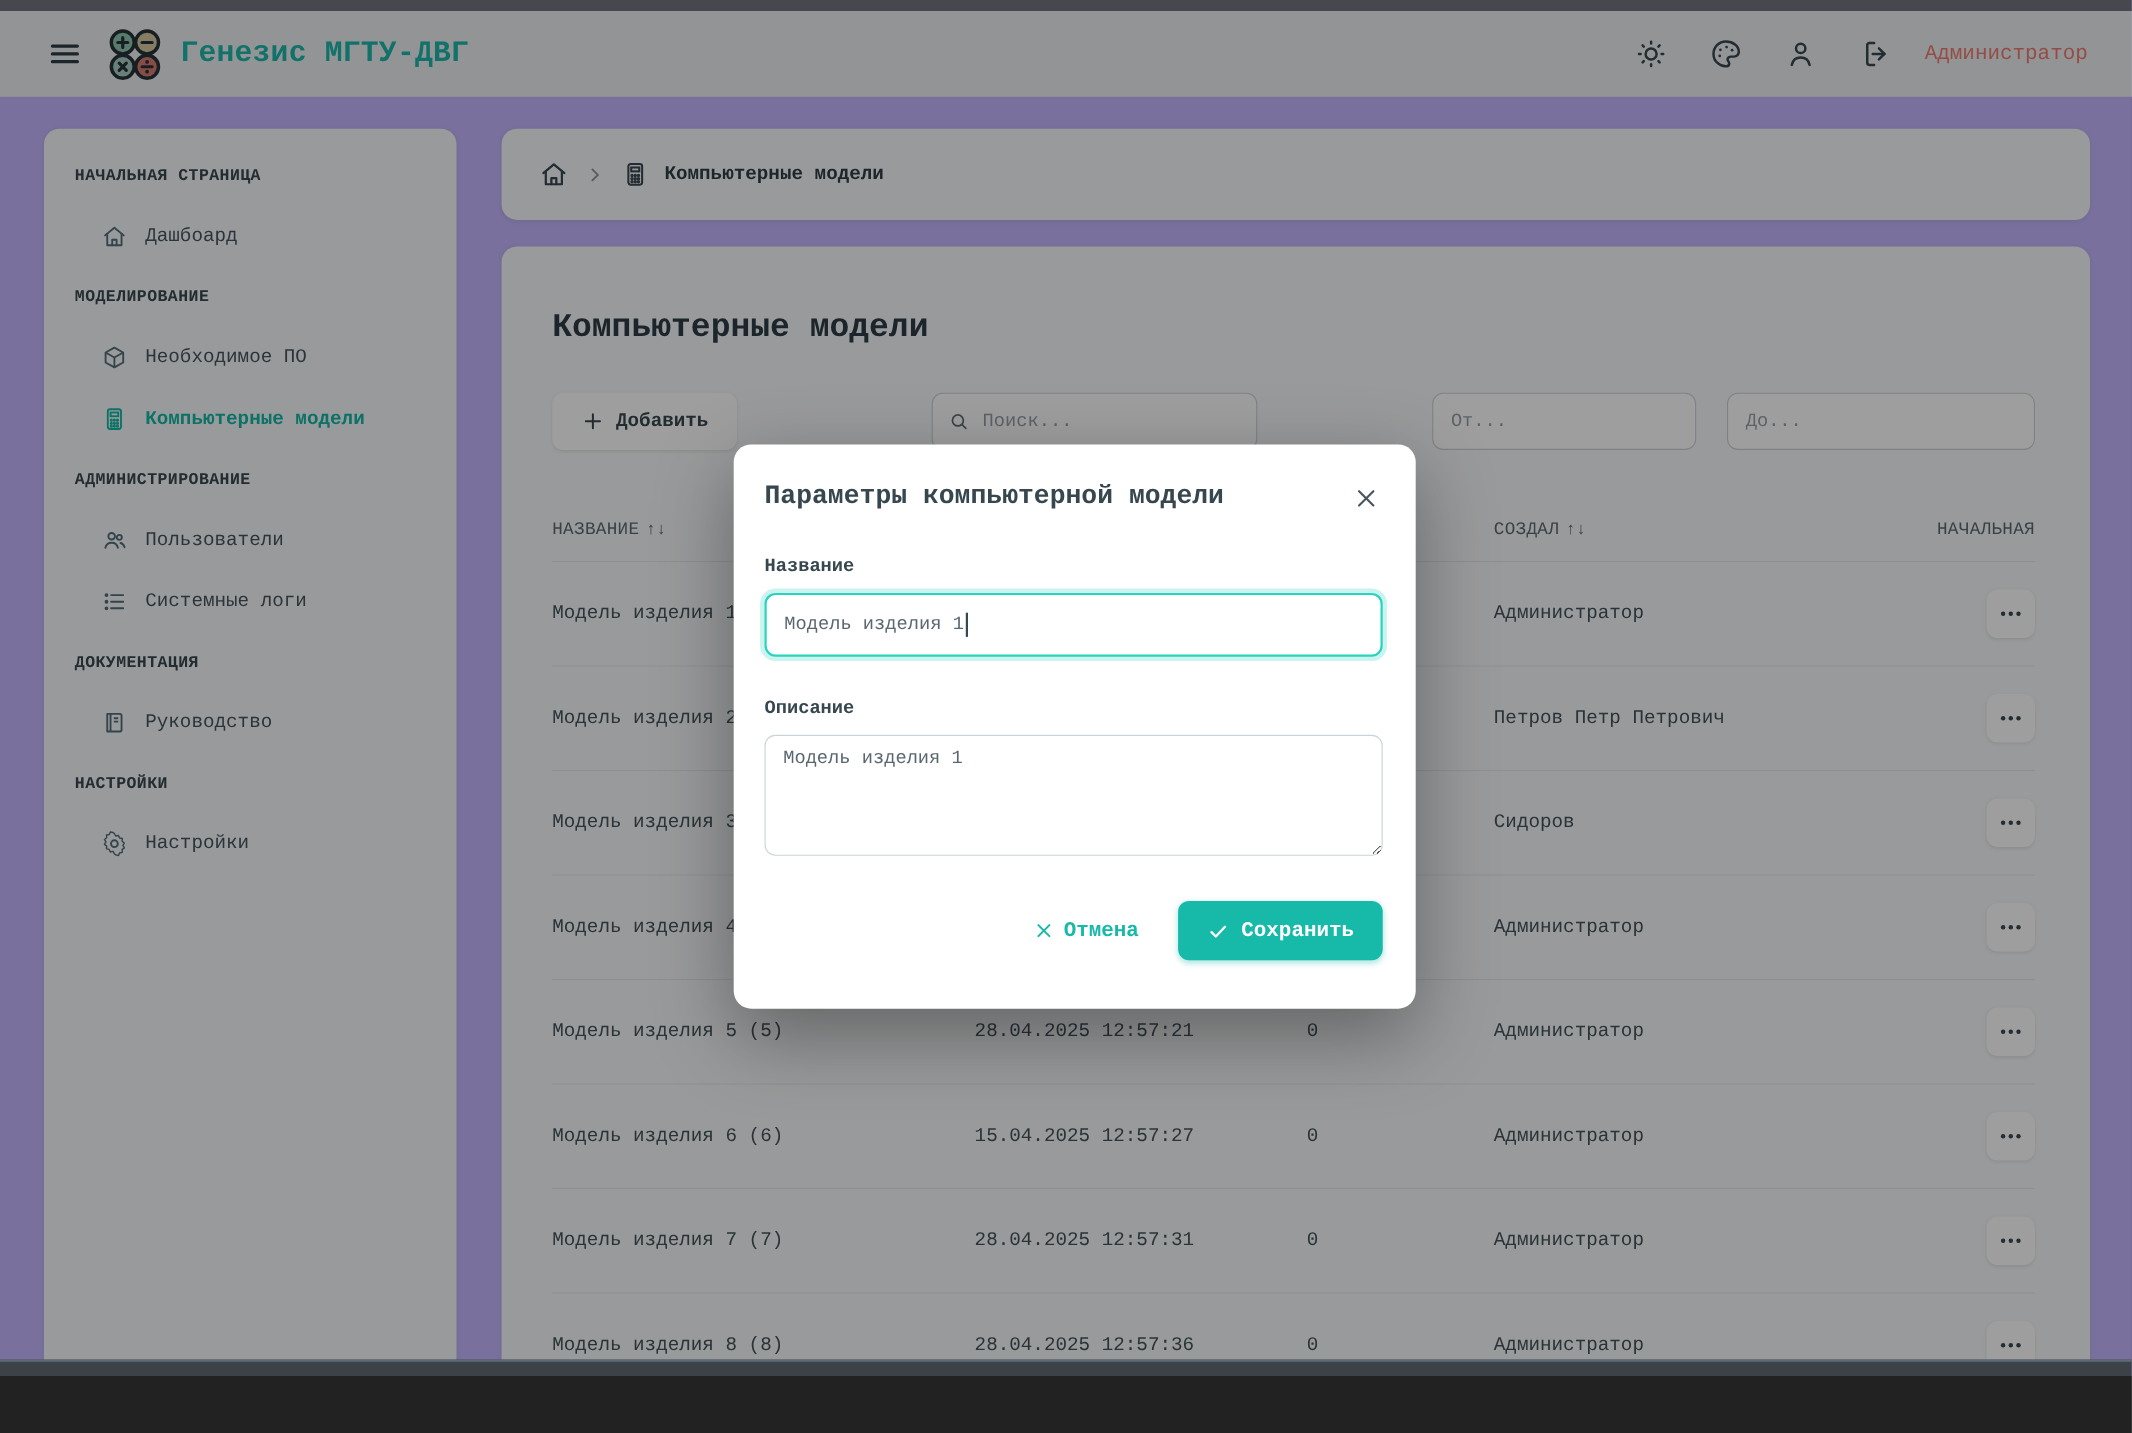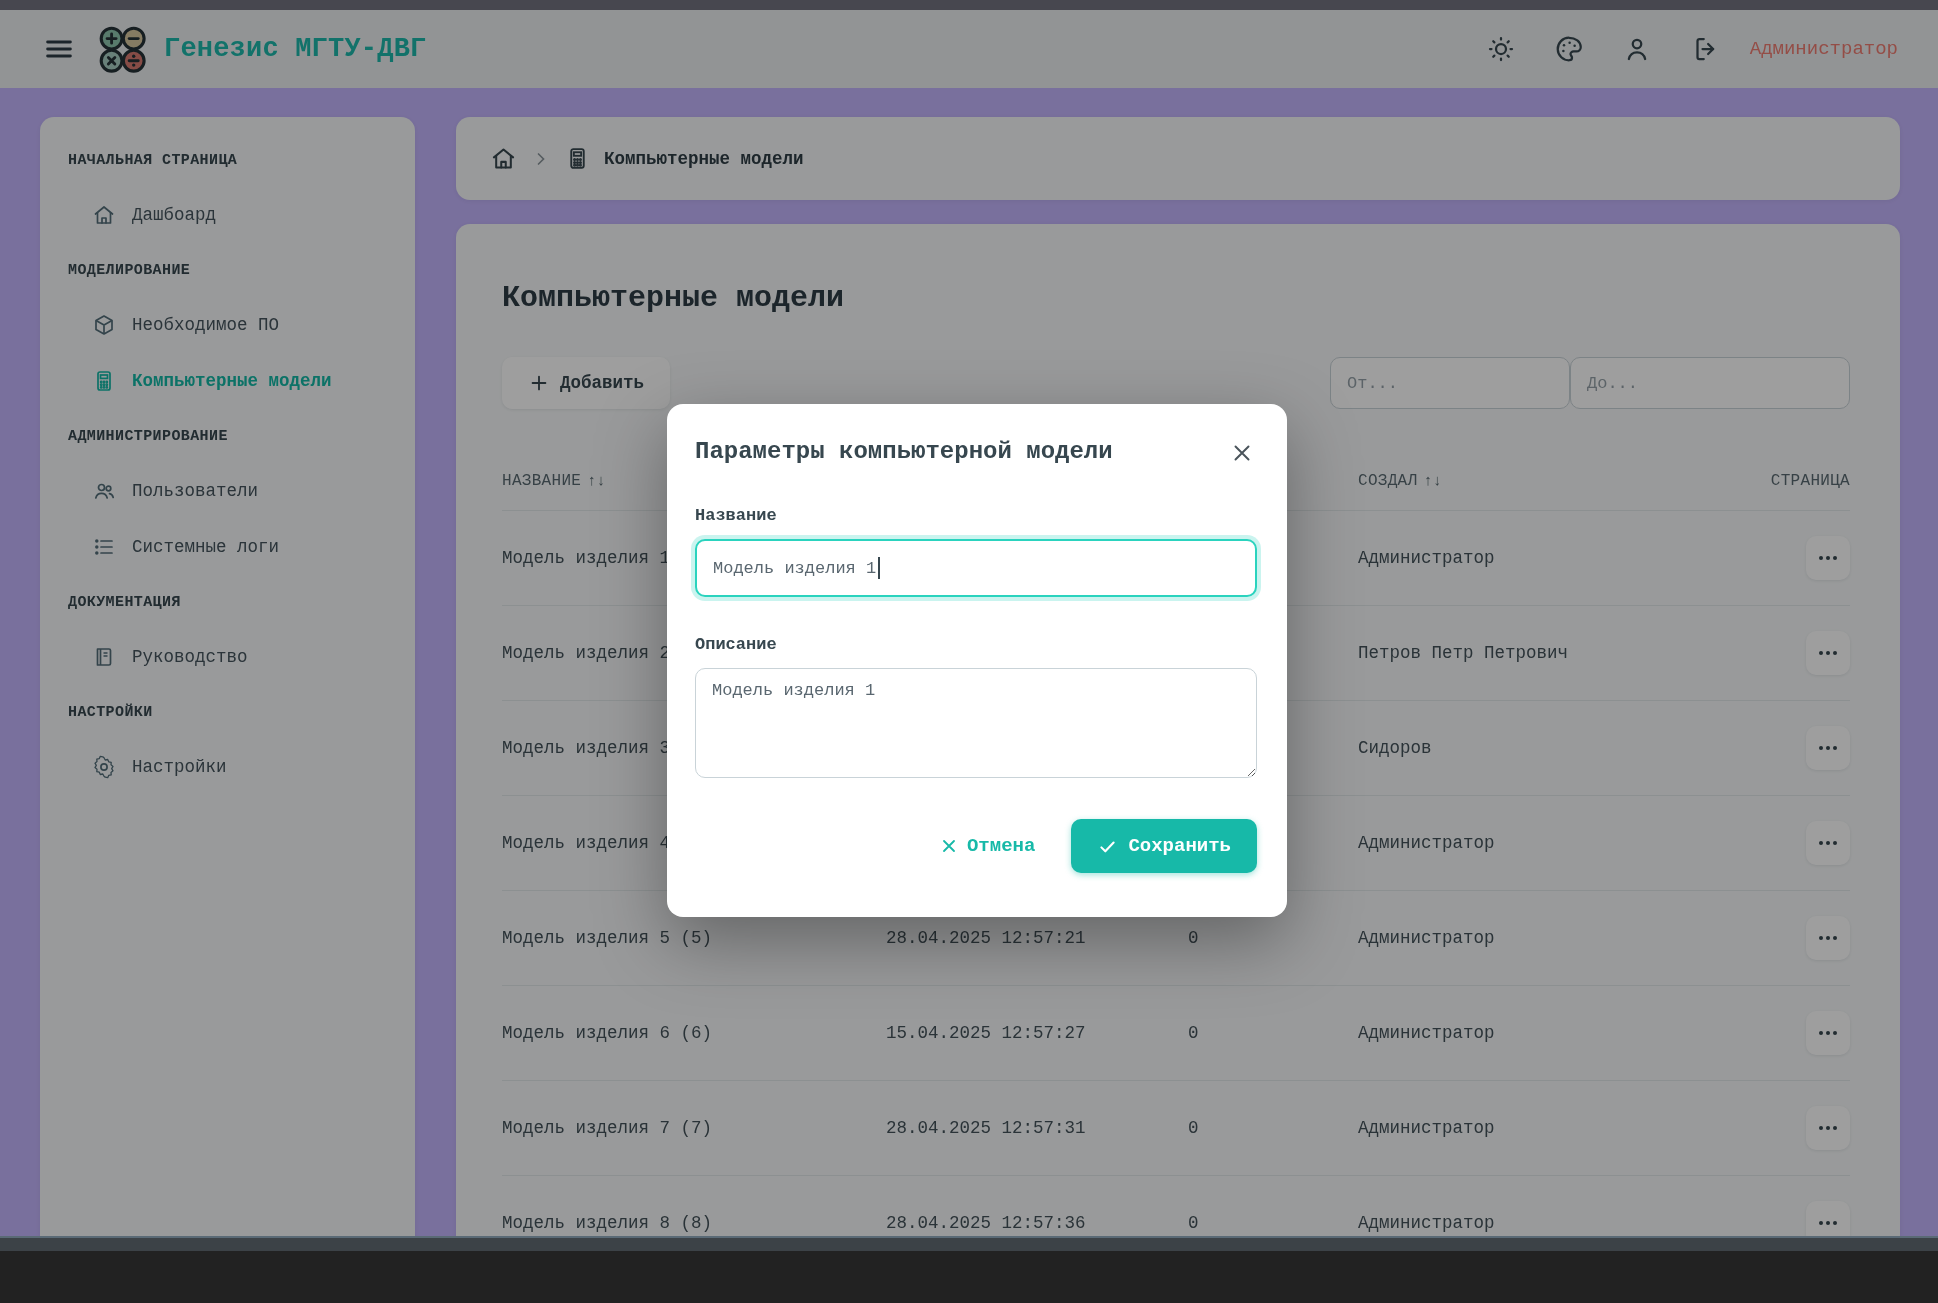--- a/index.html
+++ b/index.html
@@ -38,21 +38,21 @@
   .page-title{font-size:30px;line-height:36px;font-weight:700;color:#2e3d46;margin:0;}
 
   .toolbar{display:flex;align-items:center;margin-top:40px;height:54px;}
   .add-btn{display:flex;align-items:center;gap:10px;height:52px;padding:0 26px;border:none;border-radius:10px;background:#ffffff;color:#37474f;font-size:17.5px;font-weight:700;font-family:inherit;box-shadow:0 1px 3px rgba(40,60,70,.10);cursor:pointer;}
   .add-btn svg{color:#37474f;}
   .input-box{display:flex;align-items:center;gap:10px;height:52px;background:#fff;border:1.5px solid #c9d3d8;border-radius:10px;box-sizing:border-box;padding:0 14px;}
   .search-box{width:296px;margin-left:177px;color:#5f6d75;}
   .input-box input{border:none;outline:none;background:transparent;font-family:inherit;font-size:17px;color:#5a6770;width:100%;}
   .input-box input::placeholder{color:#95a1a8;opacity:1;}
   .from-box{width:240px;margin-left:auto;}
-  .to-box{width:280px;}
+  .to-box{width:280px;margin-left:28px;}
 
   .thead-row{display:grid;grid-template-columns:384px 250px 222px 1fr 170px;align-items:center;margin-top:42px;height:58px;border-bottom:1px solid #e3e9eb;color:#5a6a72;font-size:16px;letter-spacing:.3px;}
   .th{display:flex;align-items:center;gap:6px;}
   .th.sortable{cursor:pointer;}
   .sort-glyph{font-size:15px;color:#5a6a72;}
   .th-actions{justify-self:end;}
   .trow{display:grid;grid-template-columns:384px 250px 222px 1fr 170px;align-items:center;height:94px;border-bottom:1px solid #e3e9eb;font-size:17.5px;color:#45535b;}
   .td-count{padding-left:52px;}
   .td-actions{justify-self:end;}
   .row-menu-btn{width:44px;height:44px;border:none;border-radius:10px;background:#ffffff;box-shadow:0 1px 3px rgba(40,60,70,.10);color:#37474f;font-size:18px;font-weight:700;letter-spacing:1px;cursor:pointer;display:flex;align-items:center;justify-content:center;gap:3px;}
@@ -258,20 +258,27 @@
       <div class="card table-card">
         <h1 class="page-title">Компьютерные модели</h1>
 
         <div class="toolbar">
           <button class="add-btn">
             <svg width="22" height="22" viewBox="0 0 24 24" fill="none" stroke="currentColor" stroke-width="2" stroke-linecap="round">
                 <path d="M12 5v14M5 12h14"></path>
               </svg>
             <span>Добавить</span>
           </button>
+          <div class="input-box search-box">
+            <svg width="22" height="22" viewBox="0 0 24 24" fill="none" stroke="currentColor" stroke-width="1.9" stroke-linecap="round">
+                <circle cx="11" cy="11" r="6.2"></circle>
+                <path d="M15.8 15.8 20 20"></path>
+              </svg>
+            <input type="text" placeholder="Поиск..." style="">
+          </div>
           <div class="input-box from-box">
             <input type="text" placeholder="От..." style="">
           </div>
           <div class="input-box to-box">
             <input type="text" placeholder="До..." style="">
           </div>
         </div>
 
         <div class="thead-row">
             <div class="th sortable">
@@ -282,21 +289,21 @@
               <span></span>
             </div>
             <div class="th">
               <span></span>
             </div>
             <div class="th sortable">
               <span>СОЗДАЛ</span>
               <span class="sort-glyph">↑↓</span>
             </div>
             <div class="th th-actions">
-              <span>СТРАНИЦА</span>
+              <span>НАЧАЛЬНАЯ</span>
             </div>
           </div>
         <div>
             <div class="trow">
               <div class="td-name">Модель изделия 1 (1)</div>
               <div class="td-date"></div>
               <div class="td-count"></div>
               <div class="td-author">Администратор</div>
               <div class="td-actions">
                 <button class="row-menu-btn">

